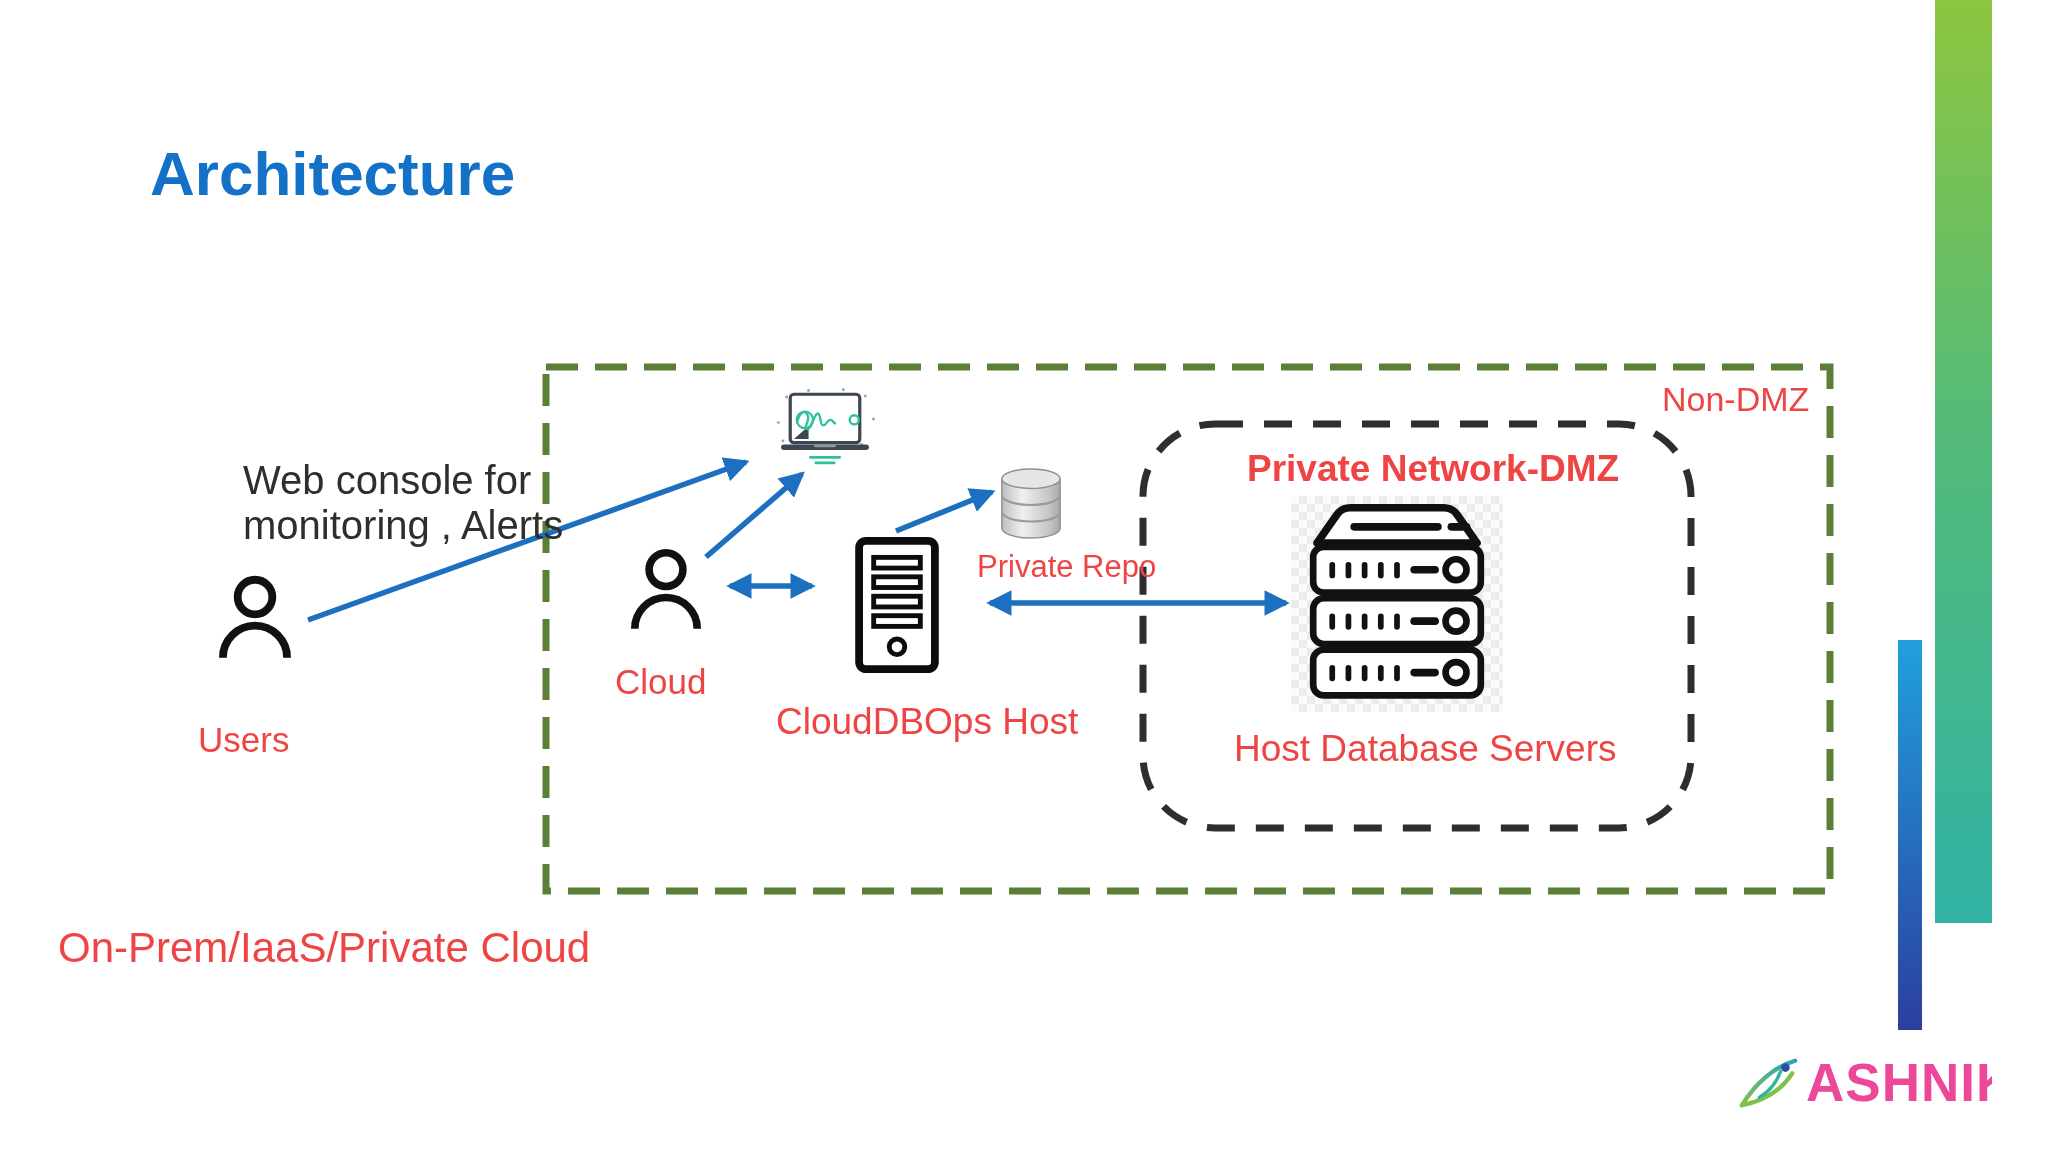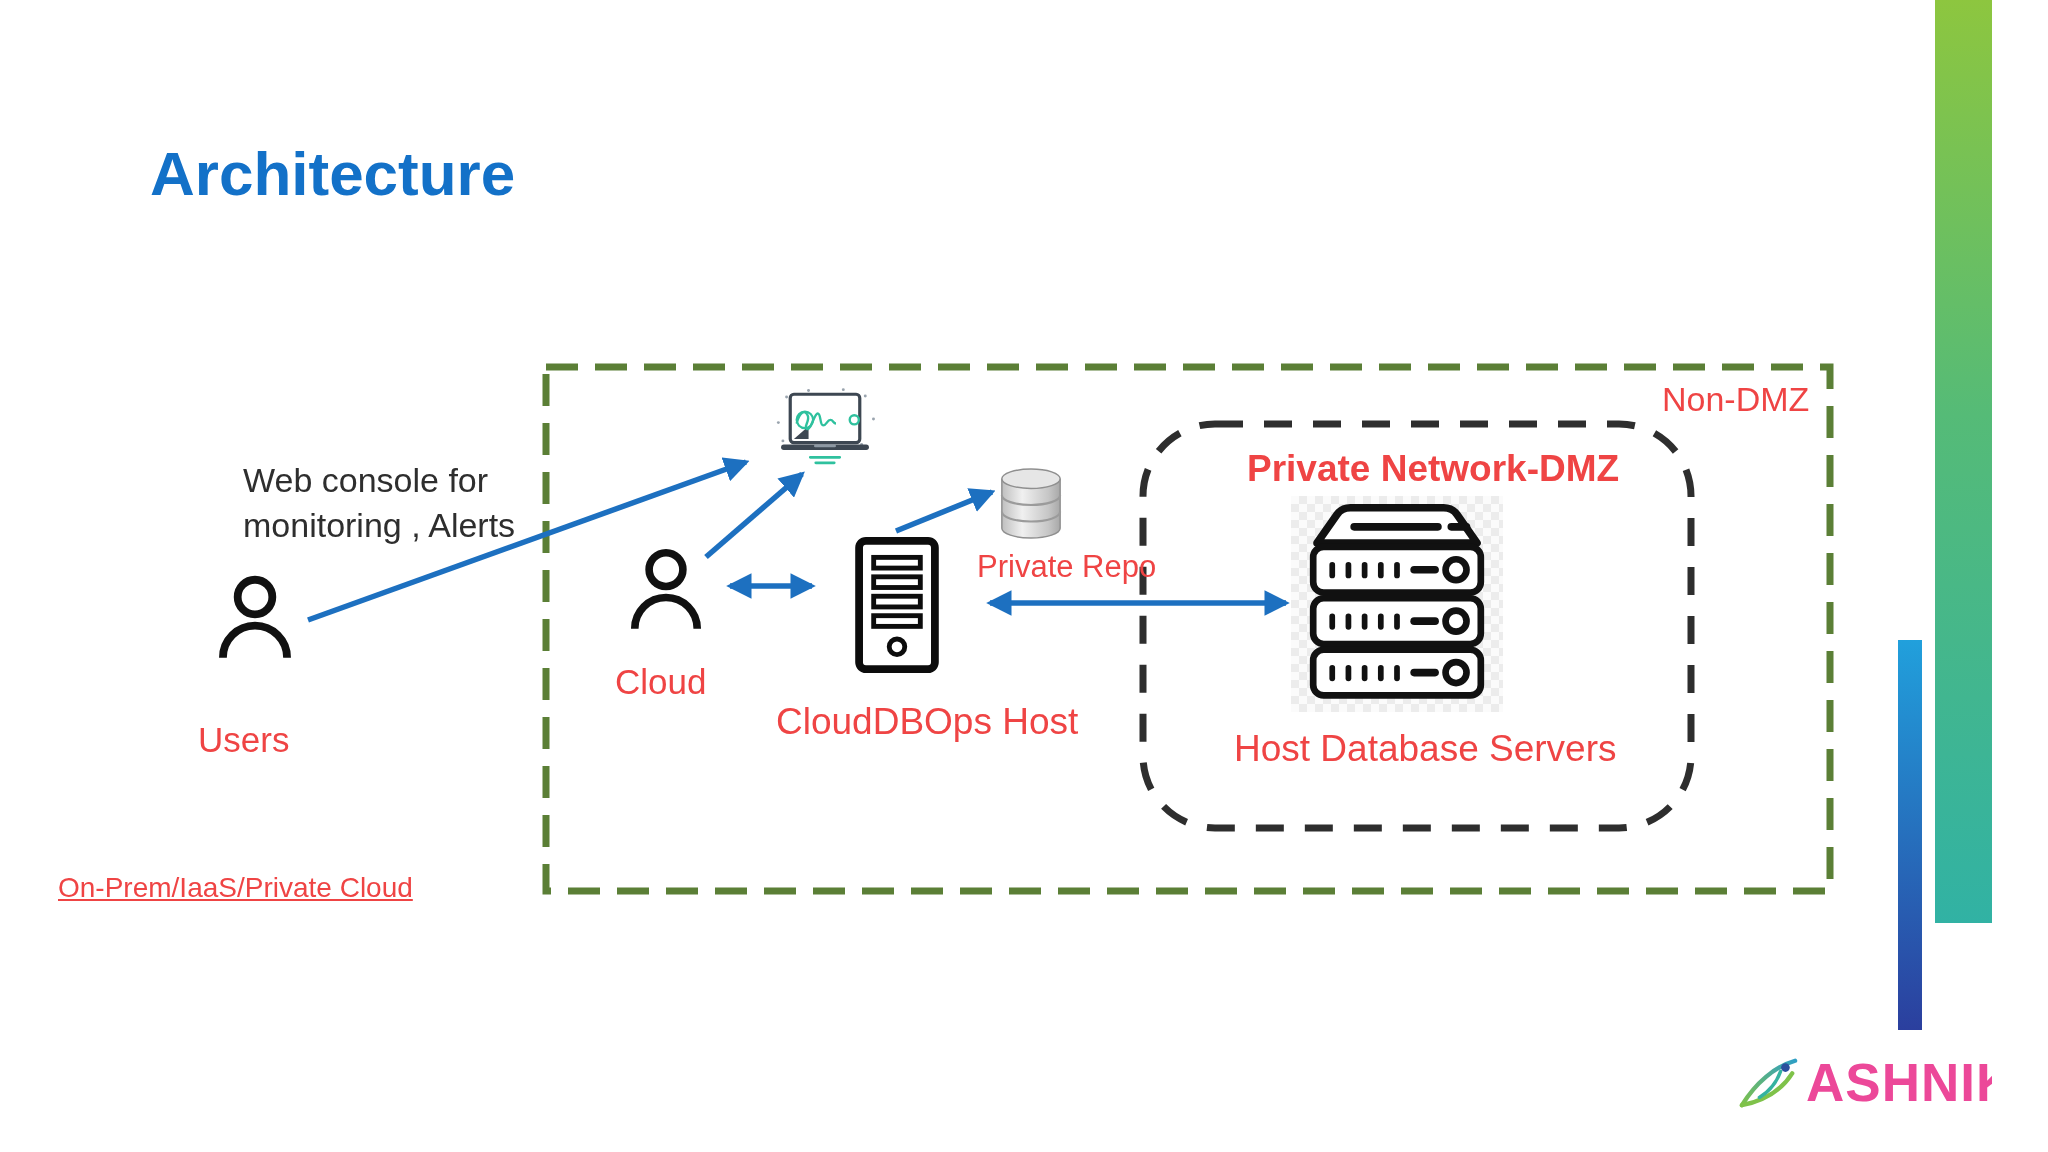--- a/index.html
+++ b/index.html
@@ -6,21 +6,21 @@
   .slide{
     position:relative;width:1992px;height:1152px;background:#ffffff;overflow:hidden;
     font-family:"Liberation Sans",sans-serif;color:#262626;
   }
   .abs{position:absolute;}
   .lbl{position:absolute;white-space:nowrap;color:#ef4444;}
   .title{
     position:absolute;left:150px;top:138px;font-size:62px;font-weight:700;
     color:#1371c8;letter-spacing:0px;
   }
-  .note{position:absolute;left:243px;top:458px;font-size:34px;line-height:45px;color:#2e2e2e;}
+  .note{position:absolute;left:243px;top:458px;font-size:40px;line-height:45px;color:#2e2e2e;}
   .bar{position:absolute;}
   .bar-wide{left:1935px;top:0;width:66px;height:923px;
     background:linear-gradient(180deg,#8dc63f 0%,#55bb77 45%,#31b2a4 100%);}
   .bar-cyan{left:2011px;top:0;width:24px;height:196px;background:#4bb8d0;}
   .bar-greenright{left:2011px;top:494px;width:24px;height:620px;
     background:linear-gradient(180deg,#8dc63f 0%,#36b3a6 100%);}
   .bar-blue{left:1898px;top:640px;width:24px;height:390px;
     background:linear-gradient(180deg,#21a0dc 0%,#2b3f9e 100%);}
   .rack-bg{
     position:absolute;left:1291px;top:496px;width:212px;height:216px;
@@ -160,21 +160,21 @@
       <circle cx="167" cy="73" r="11"></circle>
         <circle cx="167" cy="127" r="11"></circle>
         <circle cx="167" cy="181" r="11"></circle>
     </g>
   </svg>
   <div class="lbl" style="left:1234px;top:728px;font-size:37px;">Host Database Servers</div>
 
   <div class="lbl" style="left:1662px;top:380px;font-size:34px;">Non-DMZ</div>
   <div class="lbl" style="left:1247px;top:448px;font-size:37px;font-weight:bold;">Private Network-DMZ</div>
 
-  <div class="lbl" style="left:58px;top:872px;font-size:28px;text-decoration:underline;">On-Prem/IaaS/Private Cloud</div>
+  <div class="lbl" style="left:58px;top:924px;font-size:42px;">On-Prem/IaaS/Private Cloud</div>
 
   <div class="logo">
     <svg width="62" height="58" viewBox="0 0 64 60">
       <defs>
         <linearGradient id="sw1" x1="0" y1="1" x2="1" y2="0">
           <stop offset="0" stop-color="#7fc24a"></stop>
             <stop offset="1" stop-color="#2f9fc4"></stop>
         </linearGradient>
       </defs>
       <path d="M4 53 C18 30 38 13 59 7" fill="none" stroke="url(#sw1)" stroke-width="4.5" stroke-linecap="round"></path>

